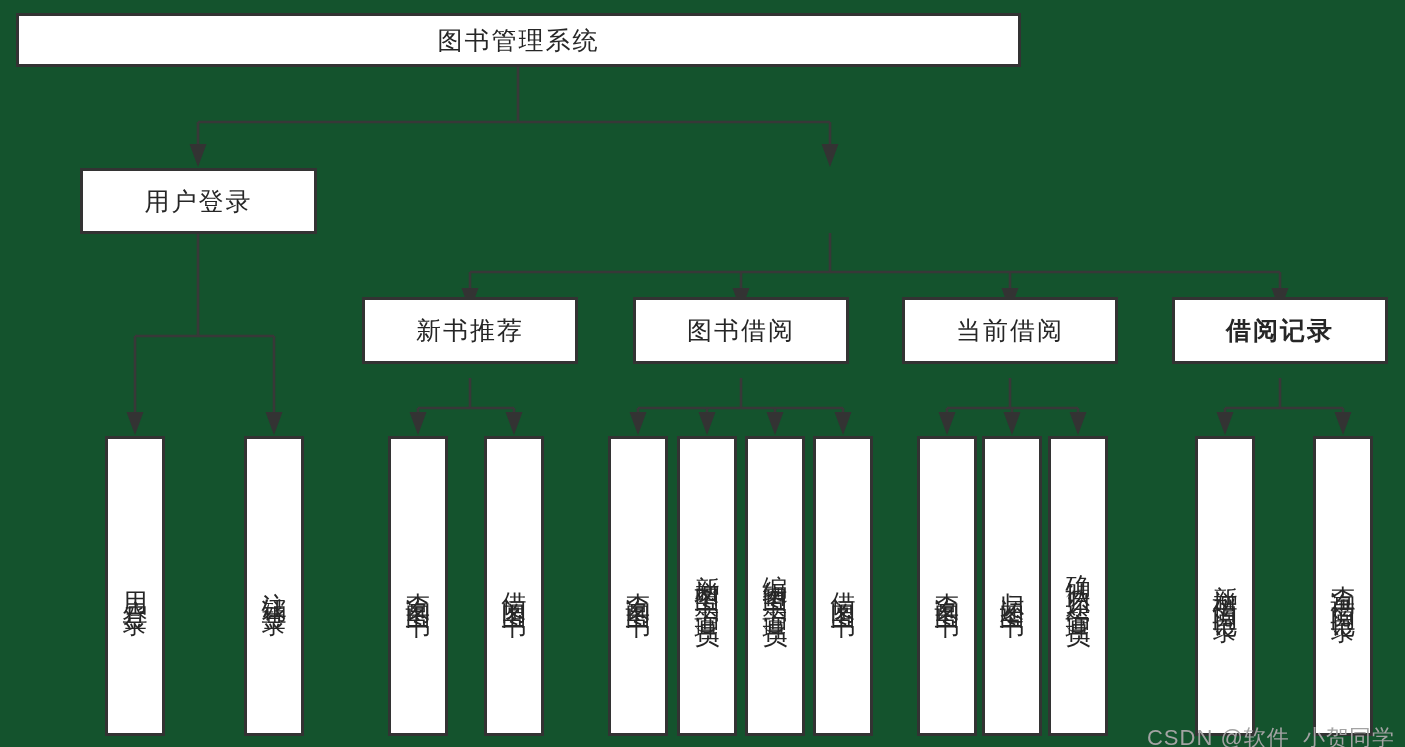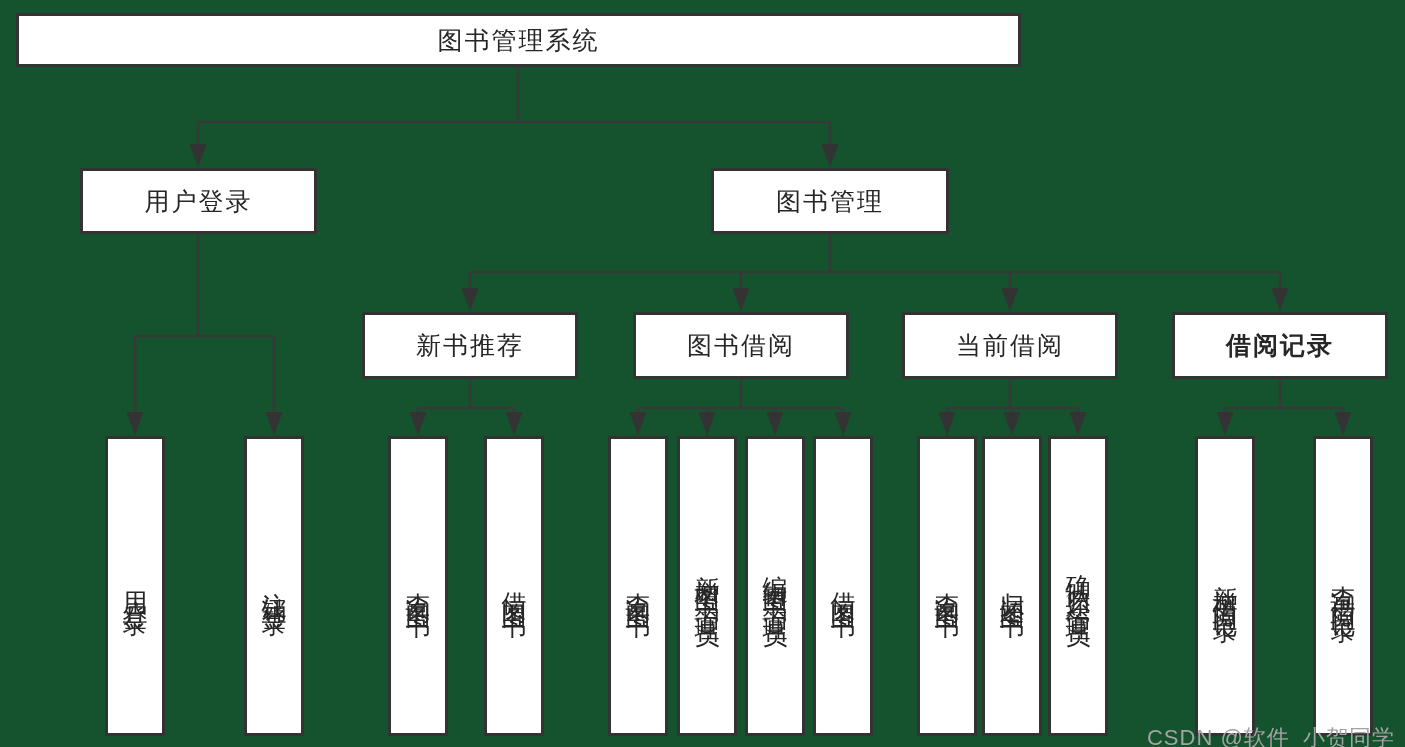--- a/index.html
+++ b/index.html
@@ -30,21 +30,21 @@
     align-items: center;
     justify-content: center;
     color: #262626;
     font-size: 25px;
     letter-spacing: 2px;
     white-space: nowrap;
   }
   .node.root   { left: 16px;  top: 13px;  width: 1005px; height: 54px; }
   .node.lvl2a  { left: 80px;  top: 168px; width: 237px;  height: 66px; }
   .node.lvl2b  { left: 711px; top: 168px; width: 238px;  height: 66px; }
-  .node.lvl3   { top: 312px;  height: 67px; width: 216px; }
+  .node.lvl3   { top: 297px;  height: 67px; width: 216px; }
   .node.l3-0   { left: 362px; }
   .node.l3-1   { left: 633px; text-align: right; }
   .node.l3-2   { left: 902px; }
   .node.l3-3   { left: 1172px; font-weight: bold; }
   .node.leaf   { top: 436px; height: 300px; width: 60px; padding: 6px 0; }
   .leaf .vtext {
     writing-mode: vertical-rl;
     text-orientation: mixed;
     letter-spacing: 7px;
     font-size: 25px;
@@ -135,23 +135,20 @@
       M1334.5 412h17l-8.5 23z"></path>
   </svg>
 
   <div class="node root">
     <span>图书管理系统</span>
   </div>
 
   <div class="node lvl2a">
     <span>用户登录</span>
   </div>
-  <div class="node lvl2b">
-    <span>图书管理</span>
-  </div>
 
   <div class="node lvl3 l3-0">
     <span>新书推荐</span>
   </div>
   <div class="node lvl3 l3-1">
     <span>图书借阅</span>
   </div>
   <div class="node lvl3 l3-2">
     <span>当前借阅</span>
   </div>

